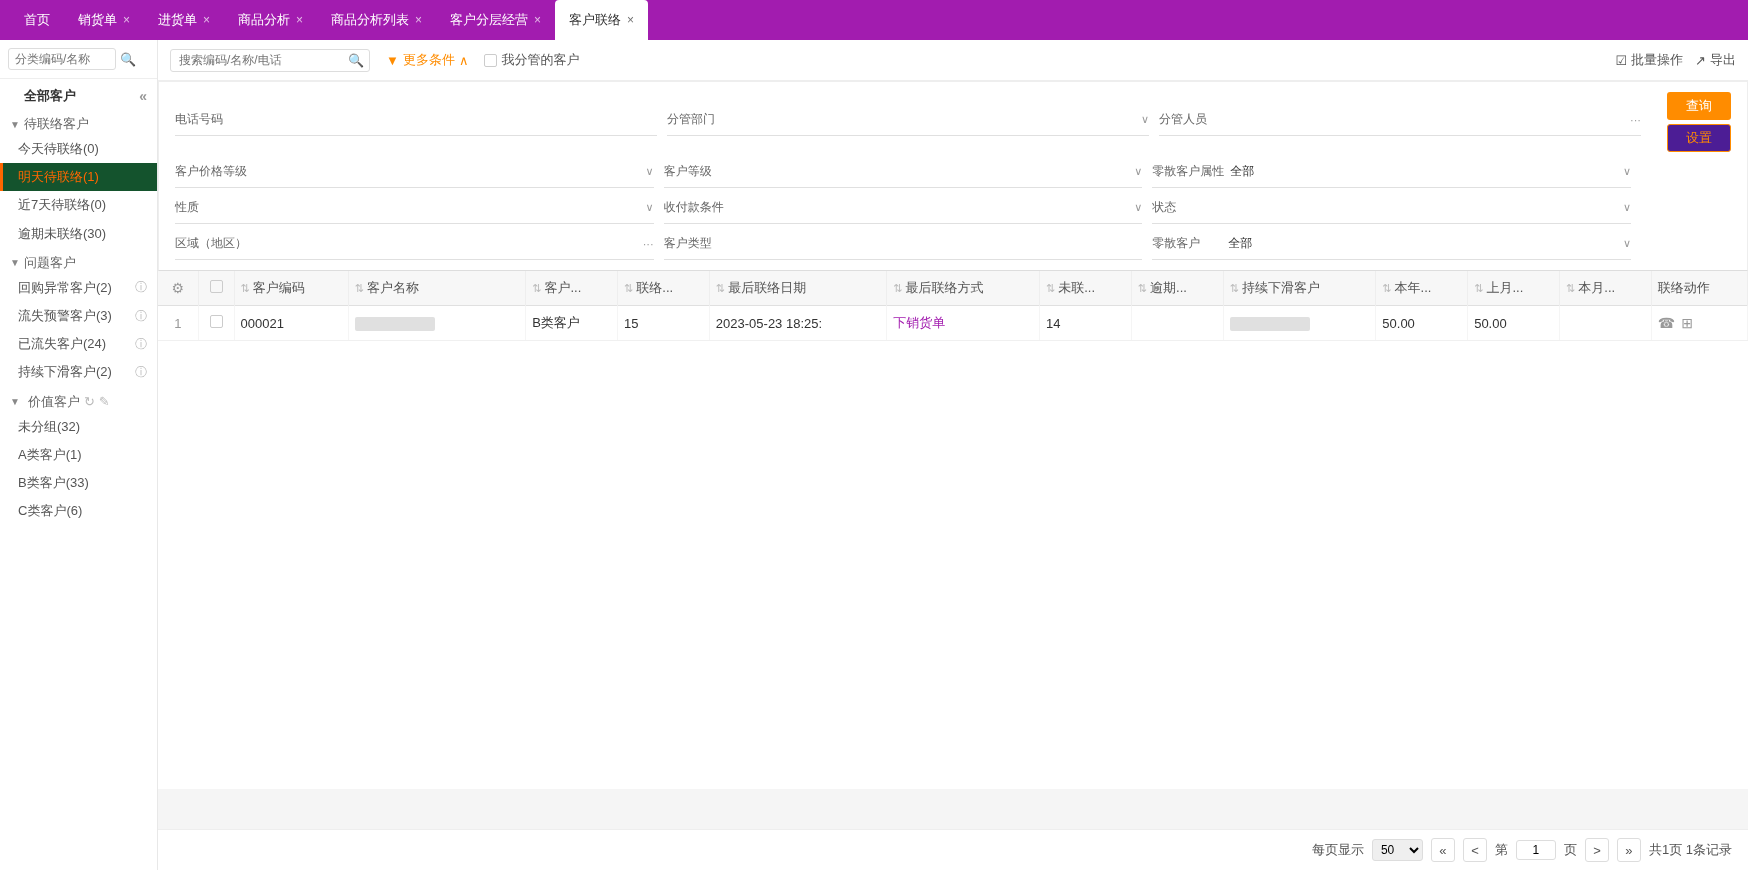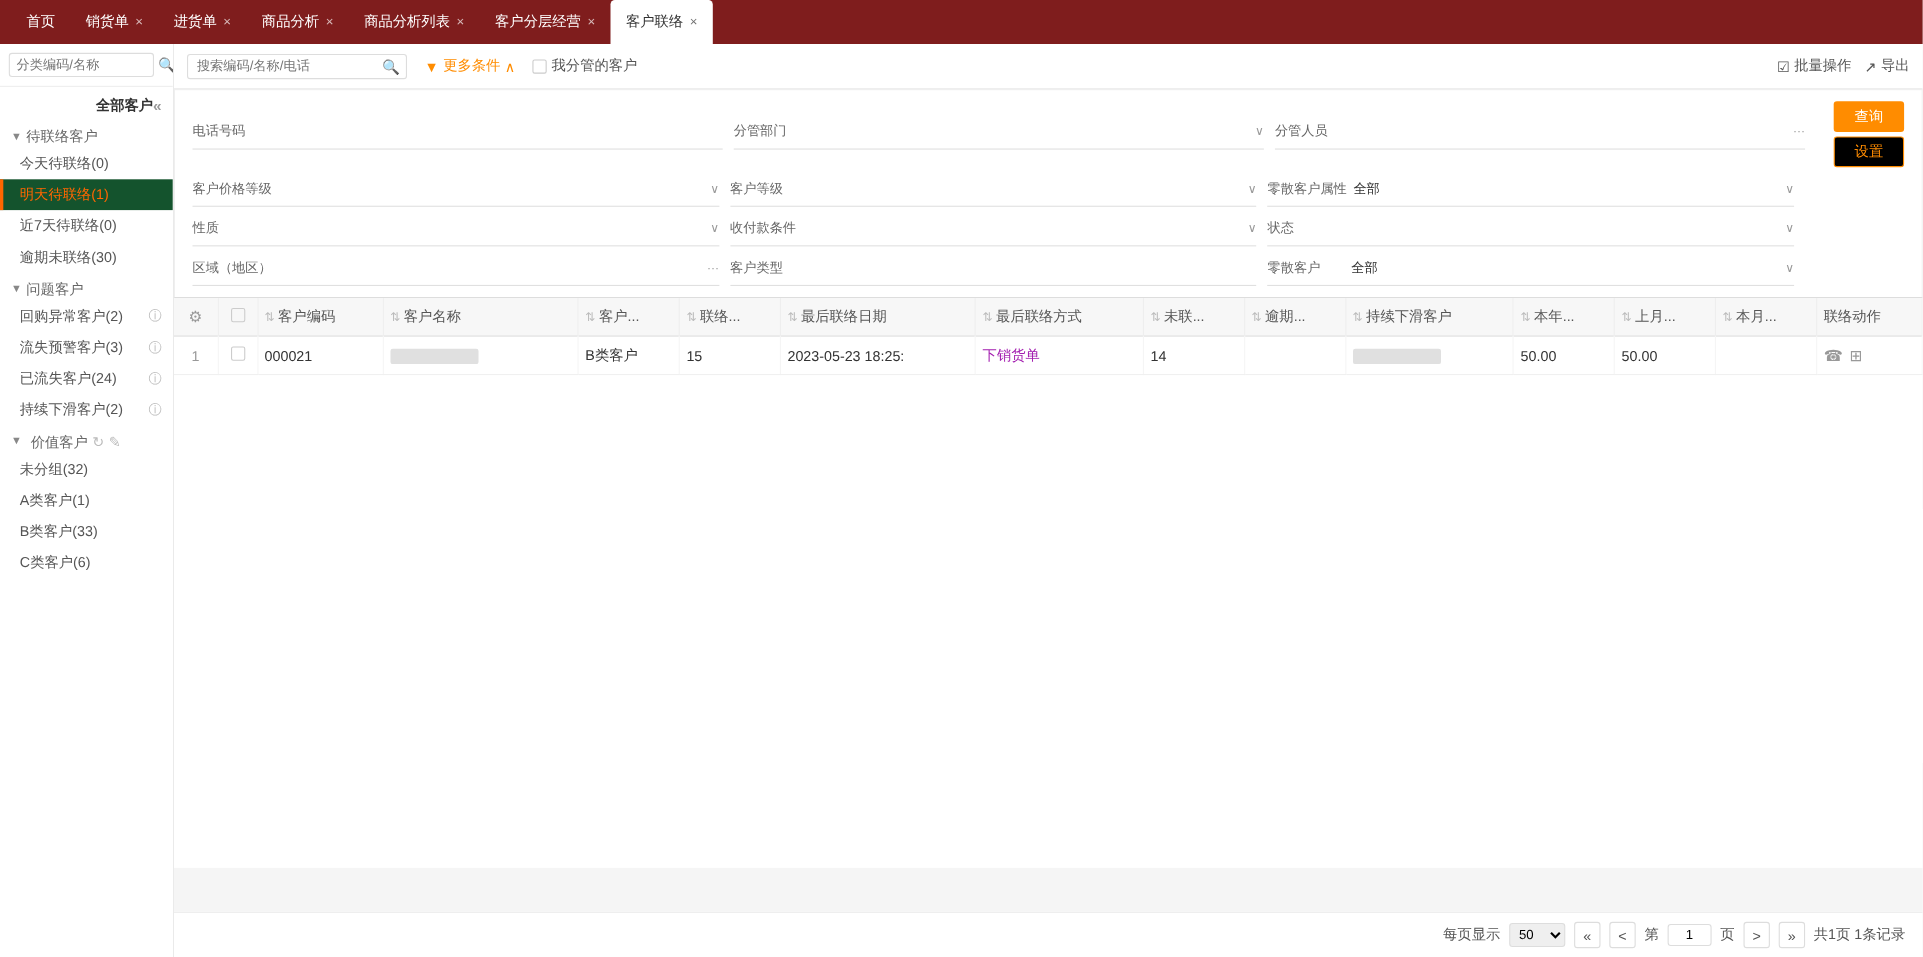--- a/index.html
+++ b/index.html
@@ -1,20 +1,20 @@
 <!DOCTYPE html>
 <html><head>
   <meta charset="utf-8">
   <style>
     * { box-sizing: border-box; margin: 0; padding: 0; font-family: 'Microsoft YaHei', Arial, sans-serif; font-size: 13px; }
     body { background: #f5f5f5; min-width: 1748px; }
 
     
     .top-nav {
-      background: #7f1d1d;
+      background: #a21caf;
       height: 40px;
       display: flex;
       align-items: center;
       padding: 0 10px;
       gap: 0;
     }
     .nav-item {
       color: #fff;
       padding: 0 14px;
       height: 40px;
@@ -53,34 +53,34 @@
     .sidebar-search {
       display: flex;
       align-items: center;
       padding: 8px 8px;
       border-bottom: 1px solid #eee;
     }
     .sidebar-search input {
       border: 1px solid #ddd;
       border-radius: 3px;
       padding: 3px 6px;
-      width: 132px;
+      width: 108px;
       font-size: 12px;
       outline: none;
     }
     .sidebar-search .search-icon {
       margin-left: 4px;
       color: #999;
       cursor: pointer;
     }
     .sidebar-section-title {
       display: flex;
       align-items: center;
-      justify-content: flex-end;
-      padding: 8px 10px 4px 14px;
+      justify-content: space-between;
+      padding: 8px 10px 4px 24px;
       font-weight: bold;
       font-size: 13px;
       color: #333;
     }
     .sidebar-section-title .collapse-icon {
       color: #999;
       cursor: pointer;
       font-size: 14px;
     }
     .sidebar-group-title {
@@ -247,21 +247,21 @@
     .query-btn {
       background: #ff8c00;
       color: #fff;
       border: none;
       padding: 5px 18px;
       border-radius: 3px;
       cursor: pointer;
       font-size: 13px;
     }
     .reset-btn {
-      background: #000000;
+      background: #4c1d95;
       color: #ff8c00;
       border: 1px solid #ff8c00;
       padding: 4px 18px;
       border-radius: 3px;
       cursor: pointer;
       font-size: 13px;
     }
 
     
     .table-container {

